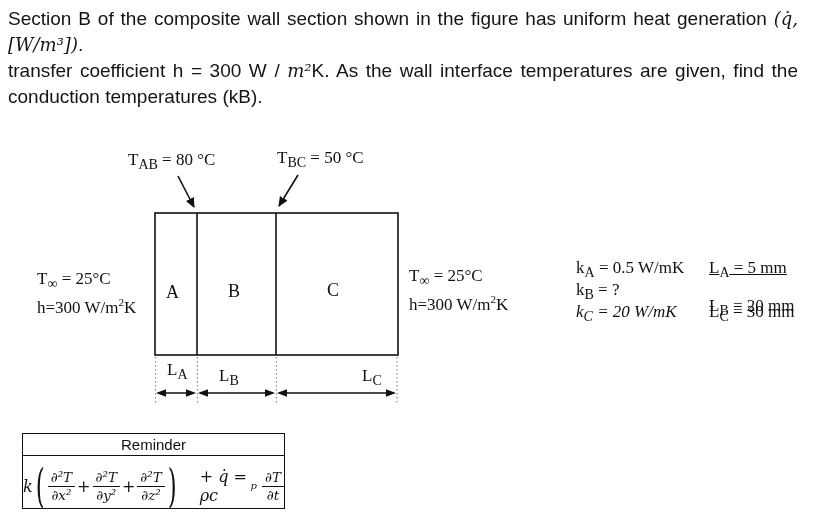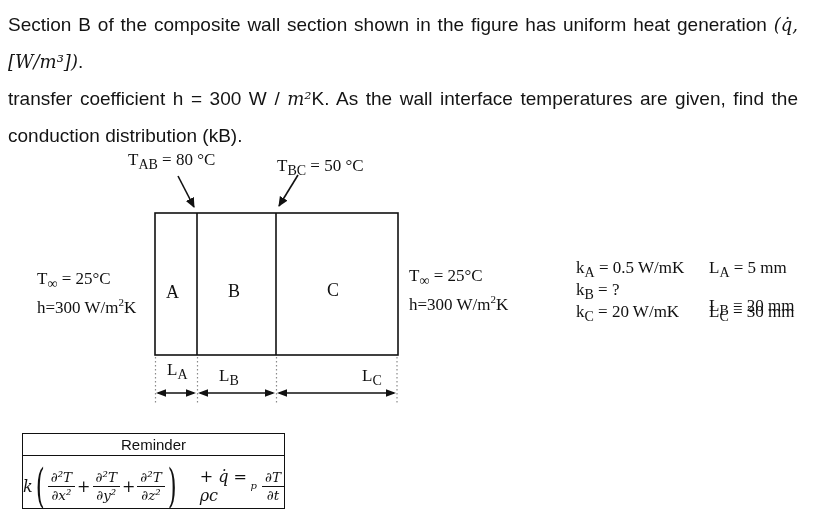--- a/index.html
+++ b/index.html
@@ -1,44 +1,44 @@
 <!DOCTYPE html>
 <html><head>
 <meta charset="utf-8">
 <style>
   html,body{margin:0;padding:0;background:#fff;}
   .canvas{position:relative;width:839px;height:514px;background:#fff;overflow:hidden;
           font-family:"Liberation Sans",sans-serif;color:#111;}
 
   
-  .para{position:absolute;left:8px;top:6px;width:790px;font-size:19px;line-height:37px;color:#141414;}
+  .para{position:absolute;left:8px;top:6px;width:790px;font-size:19px;line-height:26px;color:#141414;}
   .pline{text-align:justify;text-align-last:justify;white-space:normal;}
   .pline.plast{text-align:left;text-align-last:left;}
   .mathseg{font-family:"DejaVu Serif","Liberation Serif",serif;font-style:italic;font-size:18px;}
 
   
   .diagram-svg{position:absolute;left:0;top:0;}
   .lbl{position:absolute;font-family:"Liberation Serif","DejaVu Serif",serif;font-size:17px;color:#111;white-space:nowrap;}
   .lbl .sb{font-size:14px;vertical-align:-4px;line-height:0;}
   .lbl .sp{font-size:11px;vertical-align:7px;line-height:0;}
   .seclbl{position:absolute;font-family:"Liberation Serif","DejaVu Serif",serif;font-size:18px;color:#111;}
 
   .t-ab{left:128px;top:150px;}
-  .t-bc{left:277px;top:156px;}
+  .t-bc{left:277px;top:148px;}
   .left-tinf{left:37px;top:269px;}
   .left-h{left:37px;top:298px;}
   .right-tinf{left:409px;top:266px;}
   .right-h{left:409px;top:295px;}
   .sec-a{left:166px;top:282px;}
   .sec-b{left:228px;top:281px;}
   .sec-c{left:327px;top:280px;}
   .k-row-0{left:576px;top:258px;}
   .k-row-1{left:576px;top:280px;}
-  .k-row-2{left:576px;top:302px;}
-  .l-row-0{left:709px;top:258px;}
+  .k-row-2{left:576px;top:302px;font-style:italic;}
+  .l-row-0{left:709px;top:258px;text-decoration:underline;}
   .l-row-1{left:709px;top:296px;}
   .l-row-2{left:709px;top:302px;}
   .dim-a{left:167px;top:360px;}
   .dim-b{left:219px;top:366px;}
   .dim-c{left:320px;top:366px;margin-left:42px;}
 
   
   .reminder{position:absolute;left:22px;top:433px;width:263px;height:76px;border:1.6px solid #111;
             background:#fff;box-sizing:border-box;display:flex;flex-direction:column;gap:8px;}
   .rem-title{height:21px;line-height:21px;border-bottom:1.6px solid #111;text-align:center;
@@ -54,21 +54,21 @@
   .eq-mid{margin-left:20px;}
 </style>
 </head>
 <body>
 
 <div class="canvas">
 
   <div class="para">
       <div class="pline"><span>Section B of the composite wall section shown in the figure has uniform heat generation </span><span class="mathseg">(q̇, [W/m³])</span><span>.</span></div>
       <div class="pline"><span>transfer coefficient h = 300 W / </span><span class="mathseg">m²</span><span>K. As the wall interface temperatures are given, find the</span></div>
-      <div class="pline plast"><span>conduction distribution (kB).</span></div>
+      <div class="pline plast"><span>conduction temperatures (kB).</span></div>
     </div>
 
   <svg class="diagram-svg" width="839" height="514" viewBox="0 0 839 514">
     <defs>
       <marker id="ah" markerWidth="12" markerHeight="10" refX="9" refY="4.5" orient="auto" markerUnits="userSpaceOnUse">
         <path d="M0,0 L10,4.5 L0,9 z" fill="#111"></path>
       </marker>
     </defs>
 
     <rect x="155" y="213" width="243" height="142" fill="#fff" stroke="#111" stroke-width="1.6"></rect>

